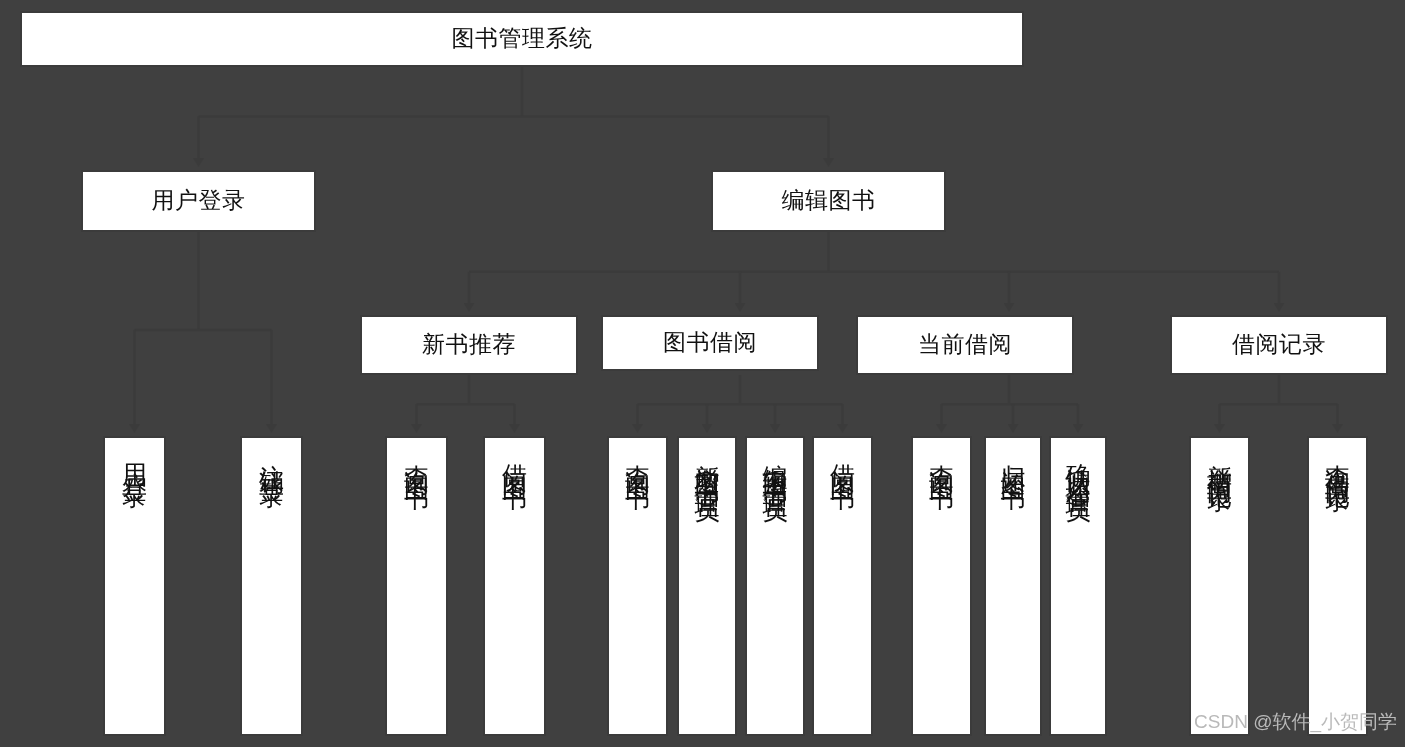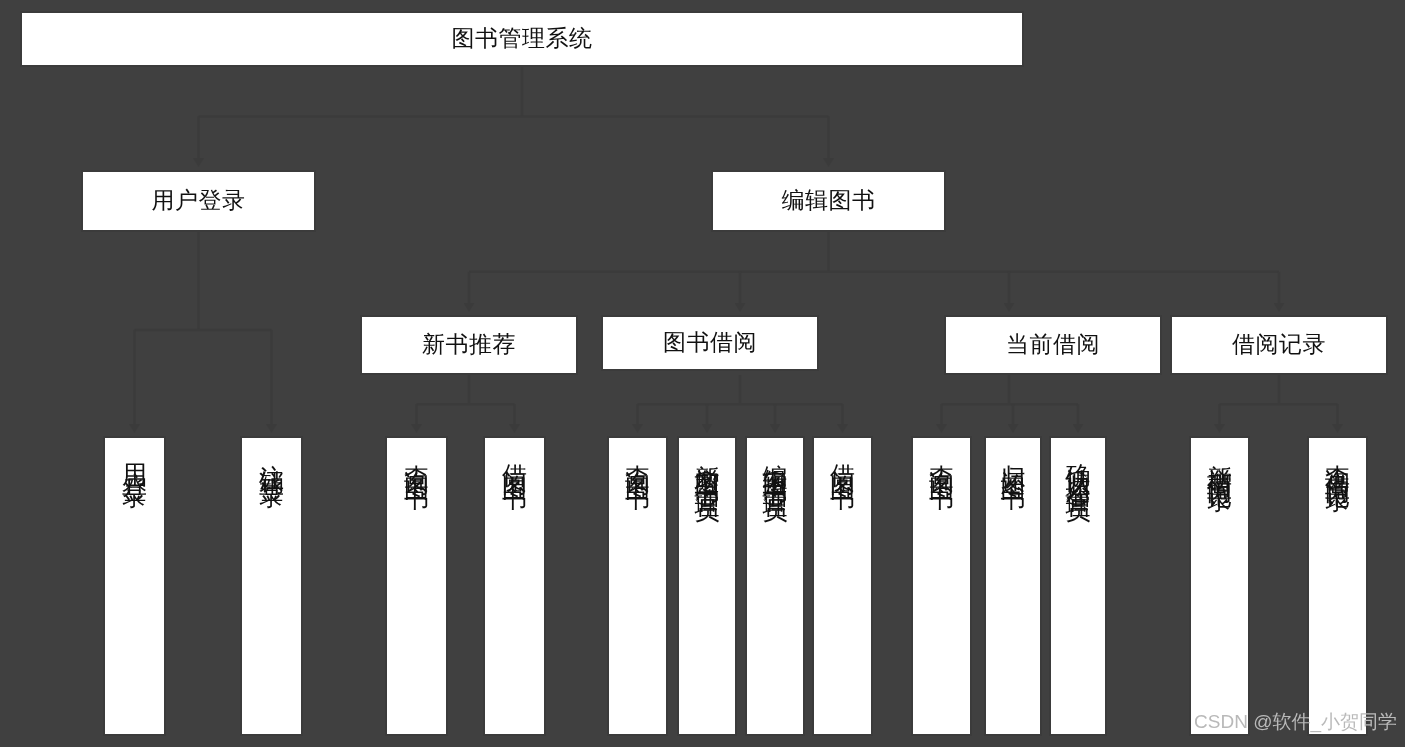--- a/index.html
+++ b/index.html
@@ -135,21 +135,21 @@
       </div>
       <div class="node h" style="left: 711px; top: 170px; width: 235px; height: 62px;">
         <span class="lbl">编辑图书</span>
       </div>
       <div class="node h" style="left: 360px; top: 315px; width: 218px; height: 60px; align-items: center;">
         <span class="lbl">新书推荐</span>
       </div>
       <div class="node h" style="left: 601px; top: 315px; width: 218px; height: 56px;">
         <span class="lbl">图书借阅</span>
       </div>
-      <div class="node h" style="left: 944px; top: 315px; width: 218px; height: 60px;">
+      <div class="node h" style="left: 856px; top: 315px; width: 218px; height: 60px;">
         <span class="lbl">当前借阅</span>
       </div>
       <div class="node h" style="left: 1170px; top: 315px; width: 218px; height: 60px;">
         <span class="lbl">借阅记录</span>
       </div>
       <div class="node v" style="left: 103px; top: 436px; width: 63px; height: 300px;">
         <span class="lbl">用户登录</span>
       </div>
       <div class="node v" style="left: 240px; top: 436px; width: 63px; height: 300px;">
         <span class="lbl">注销登录</span>

